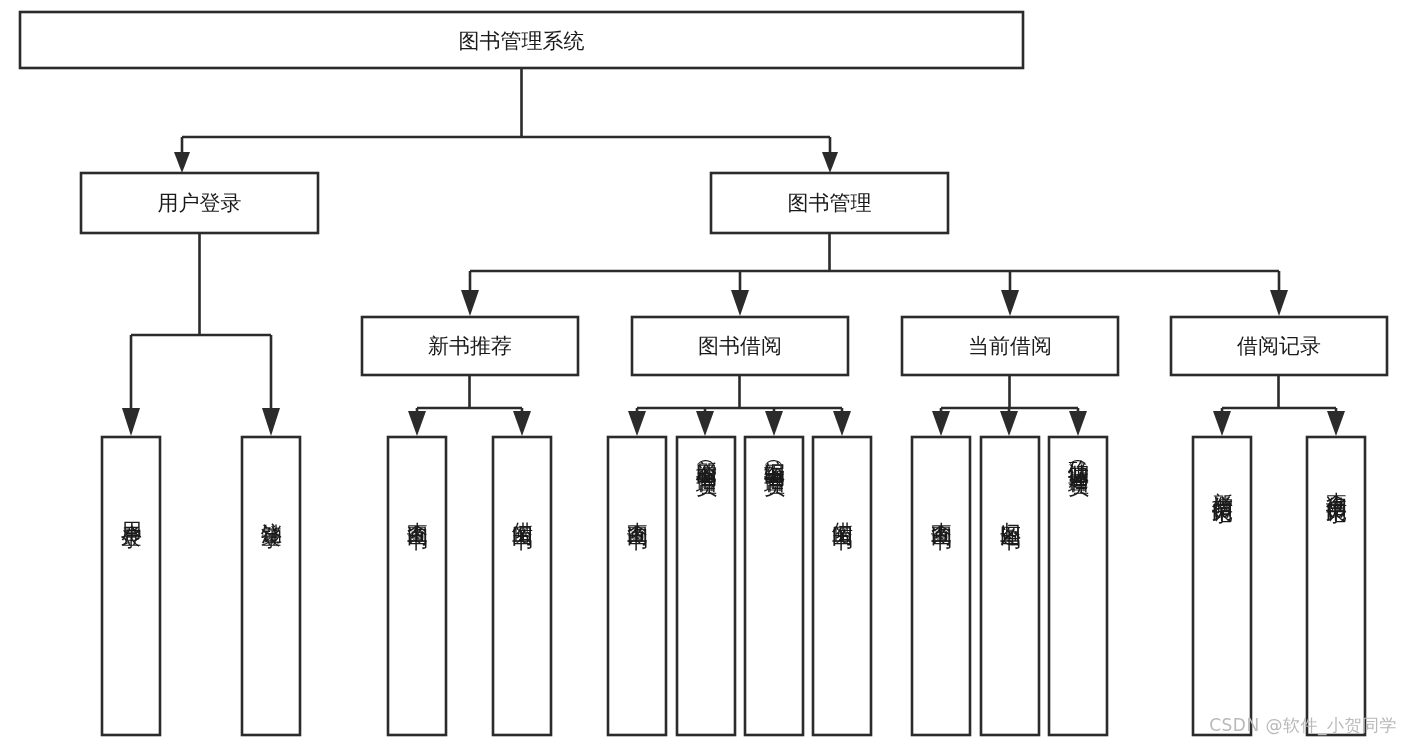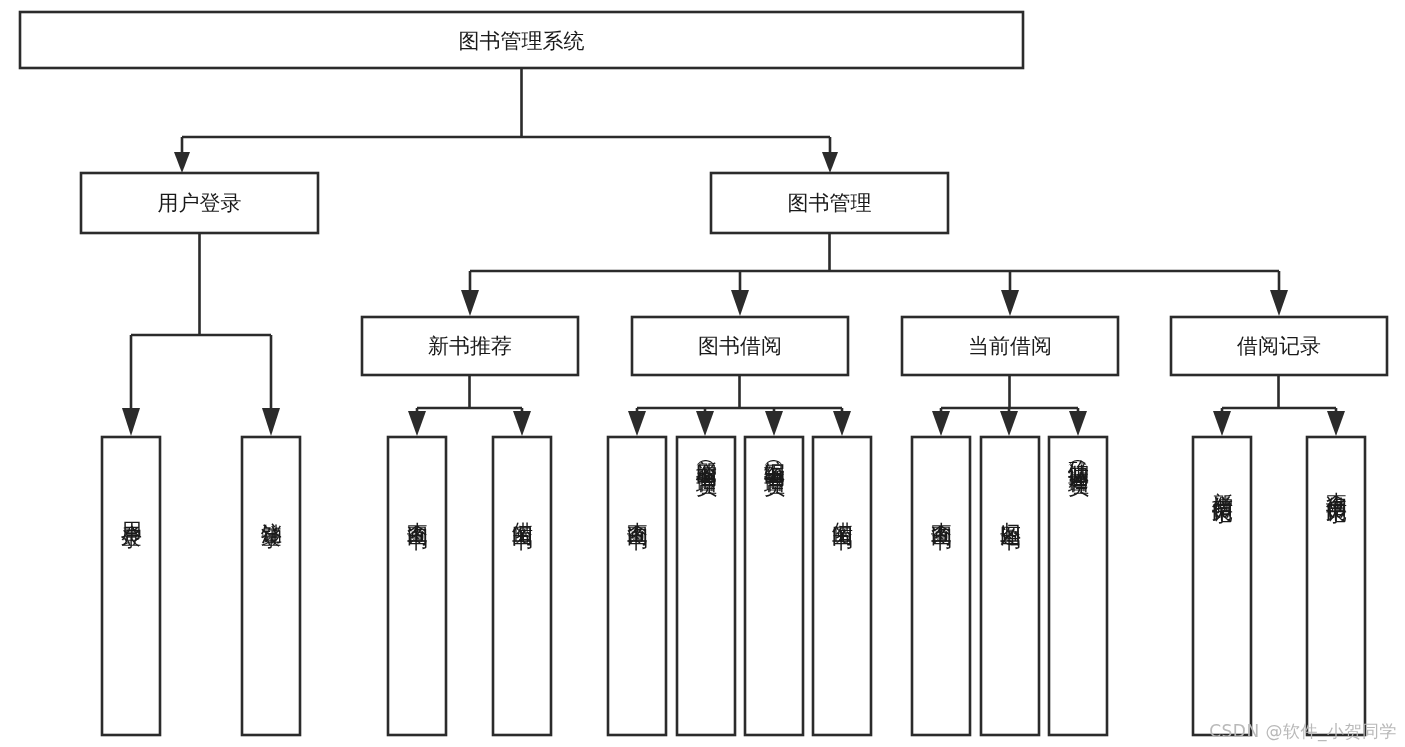--- a/index.html
+++ b/index.html
@@ -62,21 +62,21 @@
     font-family: "DejaVu Sans", "Liberation Sans", sans-serif;
     font-size: 21px;
     line-height: 1.18;
     letter-spacing: 2.5px;
     color: #1a1a1a;
     white-space: nowrap;
   }
   .watermark {
     position: absolute;
     right: 8px;
-    bottom: 4px;
+    bottom: 10px;
     font-family: "DejaVu Sans", "Liberation Sans", sans-serif;
     font-size: 17px;
     color: #b9b9b9;
     white-space: nowrap;
     letter-spacing: 0.5px;
   }
 </style>
 </head>
 <body>
 

